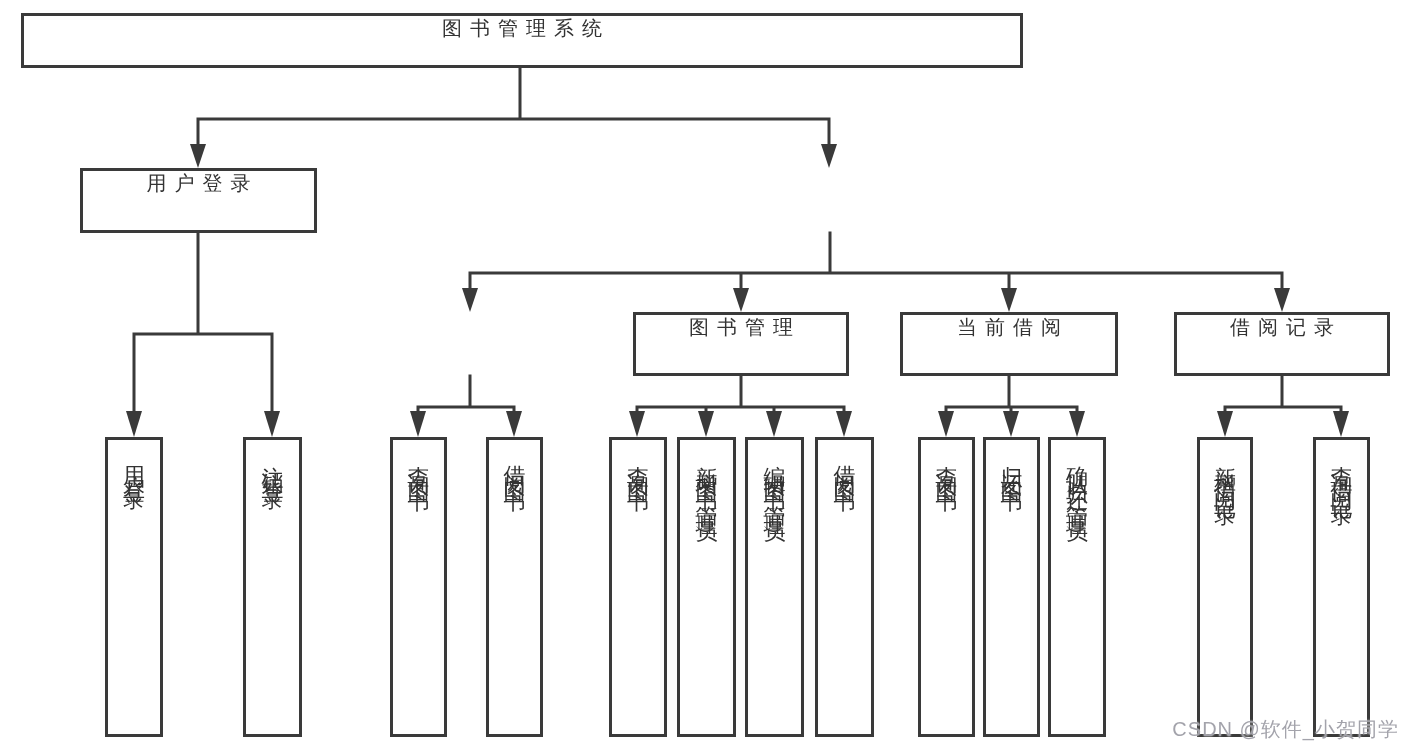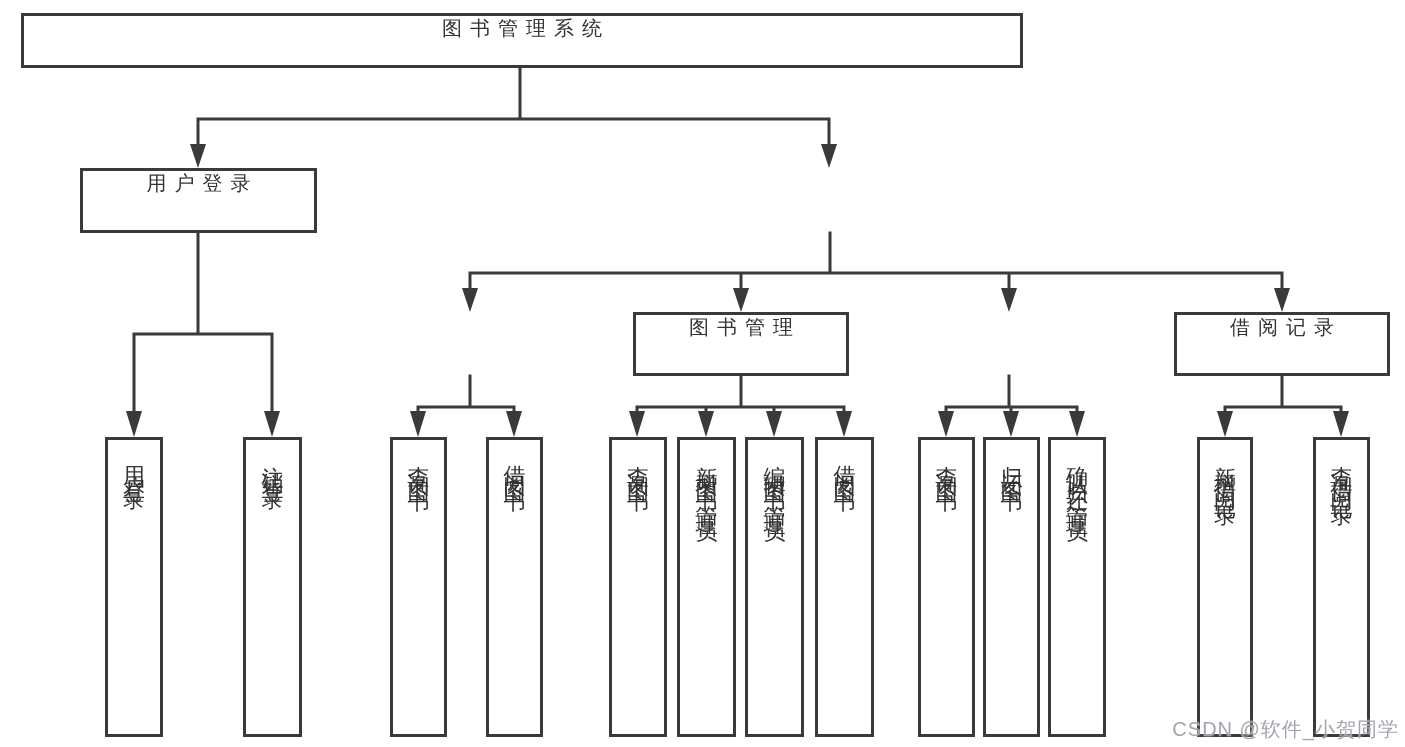--- a/index.html
+++ b/index.html
@@ -88,20 +88,23 @@
     <span class="lbl">图书管理系统</span>
   </div>
 
   <div class="node" style="left:80px;top:168px;width:237px;height:65px">
     <span class="lbl">用户登录</span>
   </div>
 
   <div class="node" style="left:633px;top:312px;width:216px;height:64px">
     <span class="lbl">图书管理</span>
   </div>
+  <div class="node" style="left:900px;top:312px;width:218px;height:64px">
+    <span class="lbl">当前借阅</span>
+  </div>
   <div class="node" style="left:1174px;top:312px;width:216px;height:64px">
     <span class="lbl">借阅记录</span>
   </div>
 
   <div class="node" style="left:105px;top:437px;width:58px;height:300px">
     <span class="vlbl">用户登录</span>
   </div>
   <div class="node" style="left:243px;top:437px;width:59px;height:300px">
     <span class="vlbl">注销登录</span>
   </div>

